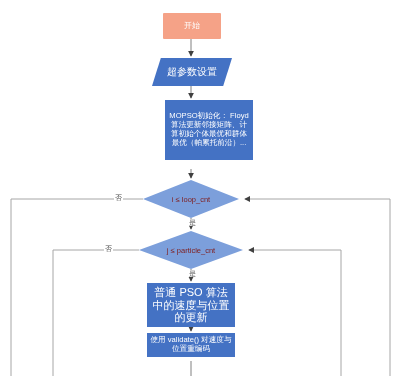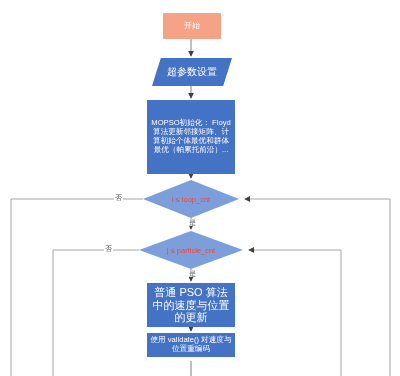--- a/index.html
+++ b/index.html
@@ -15,26 +15,26 @@
   .node .txt{display:block;width:100%;line-height:1.18;padding:0 3px;}
 
   
   #node-start{left:163px;top:13px;width:58px;height:26px;background:#f5a287;border-radius:1px;font-size:8px;}
 
   
   #node-hyperparams{left:152px;top:58px;width:80px;height:28px;background:#4472c4;font-size:10px;
     clip-path:polygon(11% 0,100% 0,89% 100%,0 100%);}
 
   
-  #node-mopso-init{left:147px;top:100px;width:88px;height:74px;background:#4472c4;font-size:7.6px;}
+  #node-mopso-init{left:165px;top:100px;width:88px;height:60px;background:#4472c4;font-size:7.6px;}
   #node-pso-update{left:147px;top:283px;width:88px;height:44px;background:#4472c4;font-size:11px;}
   #node-validate{left:147px;top:333px;width:88px;height:24px;background:#4472c4;font-size:7.6px;}
 
   
-  .diamond{position:absolute;display:flex;align-items:center;justify-content:center;color:#ef4444;}
+  .diamond{position:absolute;display:flex;align-items:center;justify-content:center;color:#7f1d1d;}
   .diamond .dbg{position:absolute;left:0;top:0;width:100%;height:100%;background:#7c9fdb;
     clip-path:polygon(50% 0,100% 50%,50% 100%,0 50%);}
   .diamond .txt{position:relative;z-index:2;font-size:7.5px;white-space:nowrap;}
   #node-loop-decision{left:143px;top:180px;width:96px;height:38px;}
   #node-particle-decision{left:139px;top:231px;width:104px;height:38px;align-items:center;}
 
   
   .edge-label{position:absolute;font-size:7px;color:#555555;background:#ffffff;
     padding:0 1px;line-height:1;}
 </style>

